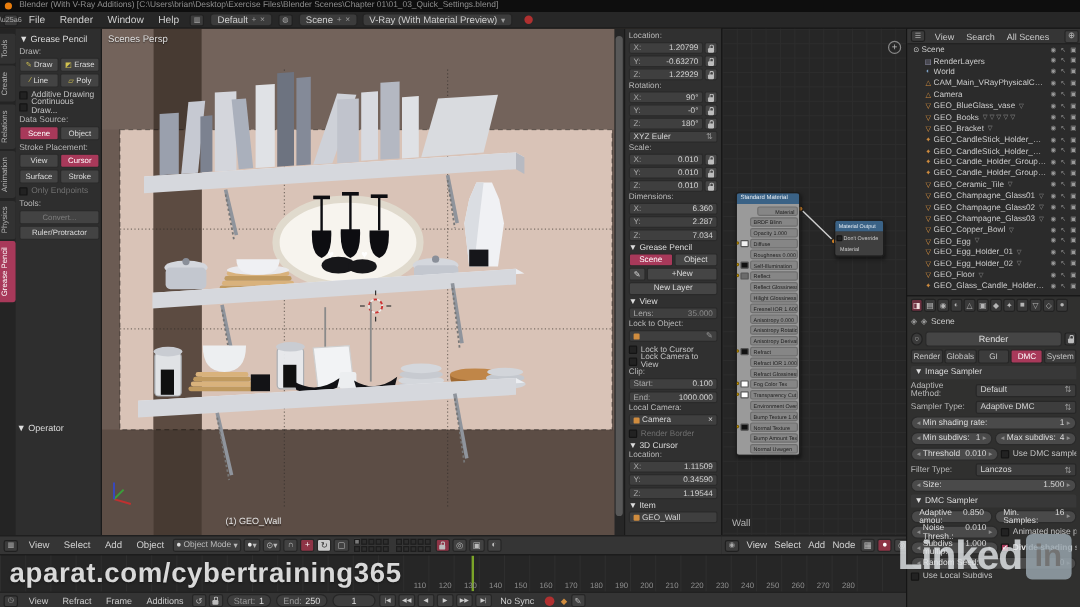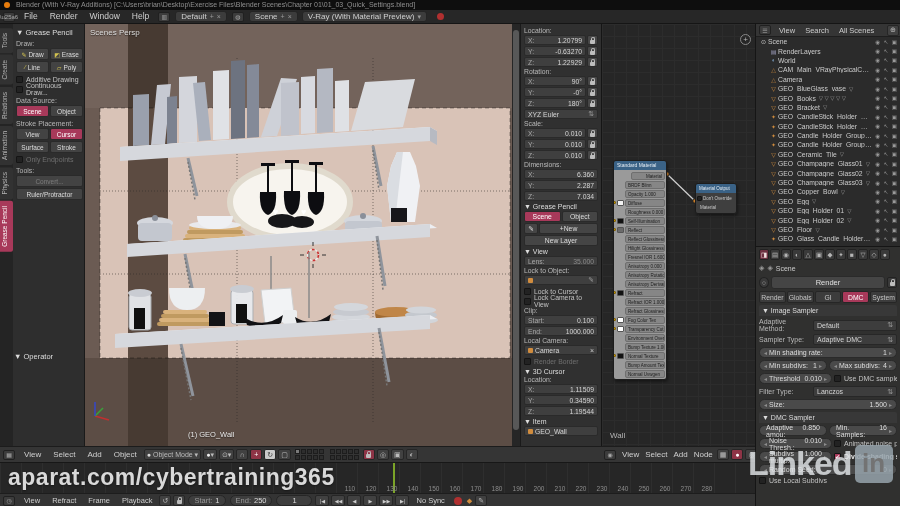--- a/index.html
+++ b/index.html
@@ -1208,21 +1208,21 @@
           <span class="rnum" style="left: 707px;">280</span>
         </div>
     </div>
     <div class="tlheader">
       <span class="editor-ico">◷︎</span>
       <div style="display:flex">
 
       <span class="menu">View</span>
           <span class="menu">Refract</span>
           <span class="menu">Frame</span>
-          <span class="menu">Playback</span>
+          <span class="menu">Additions</span>
         </div>
       <span class="ichip">↺</span>
       <span class="ichip">
           <span class="lock" style="margin-top:2px"></span>
         </span>
       <span class="tfield">
         <span style="color:#9a9a9a">Start:</span>
           <span>1</span>
       </span>
       <span class="tfield">

